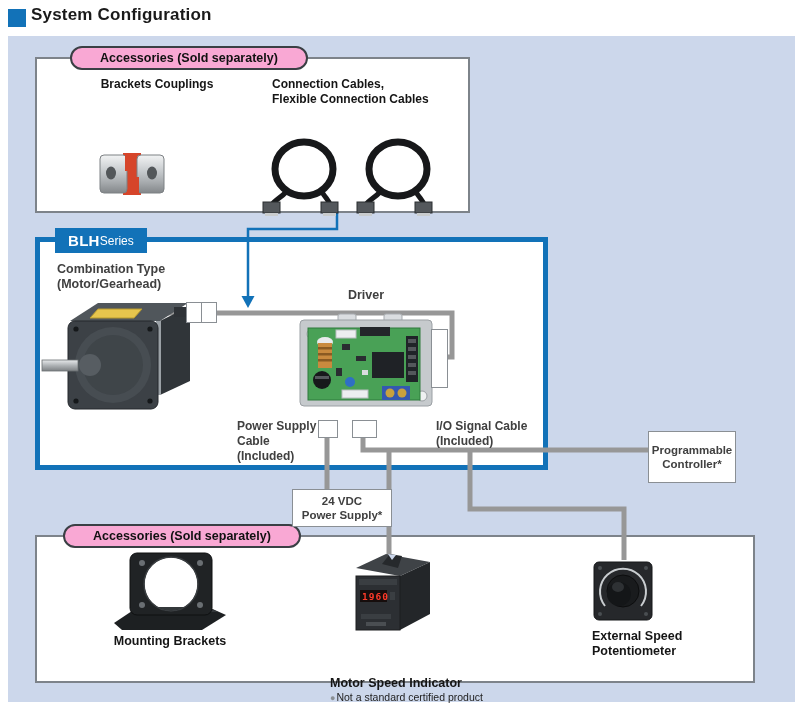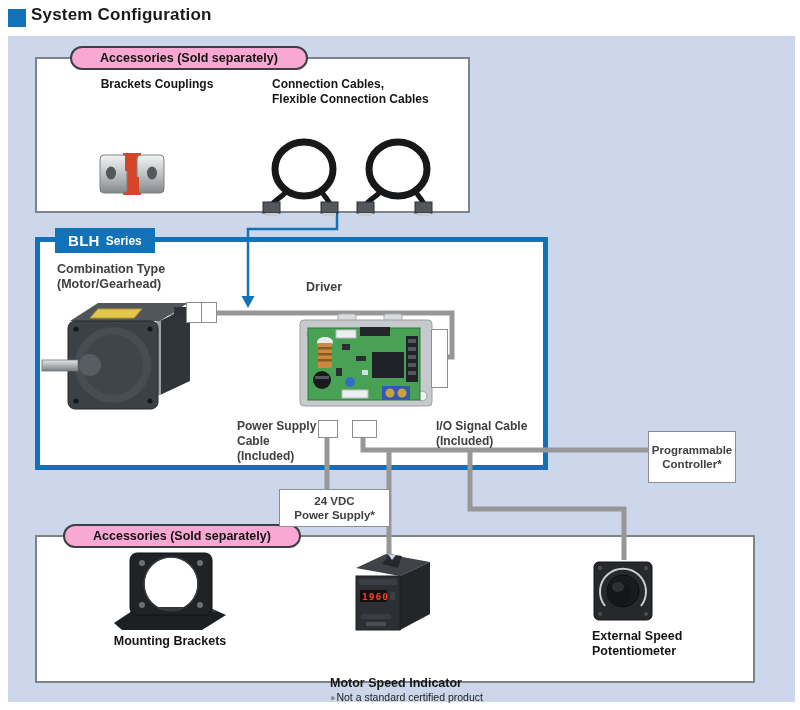--- a/index.html
+++ b/index.html
@@ -25,44 +25,44 @@
   }
   .pill-top{left:70px;top:46px;}
   .pill-bottom{left:63px;top:524px;}
   
   .box-blh{left:35px;top:237px;width:513px;height:233px;background:#fff;border:5px solid #1272b8;box-sizing:border-box;}
   .tab-blh{
     left:55px;top:228px;height:25px;background:#1272b8;color:#fff;
     display:flex;align-items:center;padding:0 13px;white-space:nowrap;
   }
   .tab-blh .big{font-size:15px;font-weight:800;letter-spacing:.3px;}
-  .tab-blh .small{font-size:12px;font-weight:bold;margin-left:6px;}
+  .tab-blh .small{font-size:12px;font-weight:normal;margin-left:0;}
   
   .lbl{font-weight:bold;color:#151515;}
   .navy{color:#404040;}
   .preline{white-space:pre-line;}
   .lbl-flex{left:92px;top:77px;width:130px;font-size:12px;text-align:center;}
   .lbl-conn{left:272px;top:77px;font-size:12px;line-height:15px;}
   .lbl-combo{left:57px;top:262px;font-size:12.5px;line-height:15px;}
-  .lbl-driver{left:306px;top:280px;width:120px;font-size:12.5px;text-align:left;}
+  .lbl-driver{left:306px;top:288px;width:120px;font-size:12.5px;text-align:center;}
   .lbl-pwr{left:237px;top:419px;font-size:12px;line-height:15px;}
   .lbl-io{left:436px;top:419px;font-size:12px;line-height:15px;}
   .lbl-bracket{left:95px;top:634px;width:150px;font-size:12.5px;text-align:center;}
   .lbl-ind{left:330px;top:632px;font-size:12.5px;margin-top:44px;}
   .lbl-ind .note{font-size:10.5px;font-weight:normal;color:#222;margin-top:1px;display:block;}
   .lbl-ind .note .dot{color:#8a8f94;font-size:9px;margin-right:1px;}
   .lbl-pot{left:592px;top:629px;font-size:12.5px;line-height:15px;}
   
   .callout{
     background:#fff;border:1.5px solid #8a8f94;box-sizing:border-box;
     display:flex;align-items:center;justify-content:center;text-align:center;
     font-size:11.5px;font-weight:bold;line-height:14px;
   }
   .box-prog{left:648px;top:431px;width:88px;height:52px;}
-  .box-24v{left:279px;top:489px;width:111px;height:38px;}
+  .box-24v{left:292px;top:489px;width:100px;height:38px;}
   
   .conn{background:#fff;border:1.5px solid #8a8f94;box-sizing:border-box;}
   .conn-a{left:318px;top:420px;width:20px;height:18px;}
   .conn-b{left:352px;top:420px;width:25px;height:18px;}
   .conn-v{left:431px;top:329px;width:17px;height:59px;}
   .conn-pair{left:186px;top:302px;width:31px;height:21px;display:flex;}
   .conn-pair .cell{flex:1;border-right:1.5px solid #8a8f94;}
   .conn-pair .cell:last-child{border-right:none;}
   svg{display:block;}
 </style>

